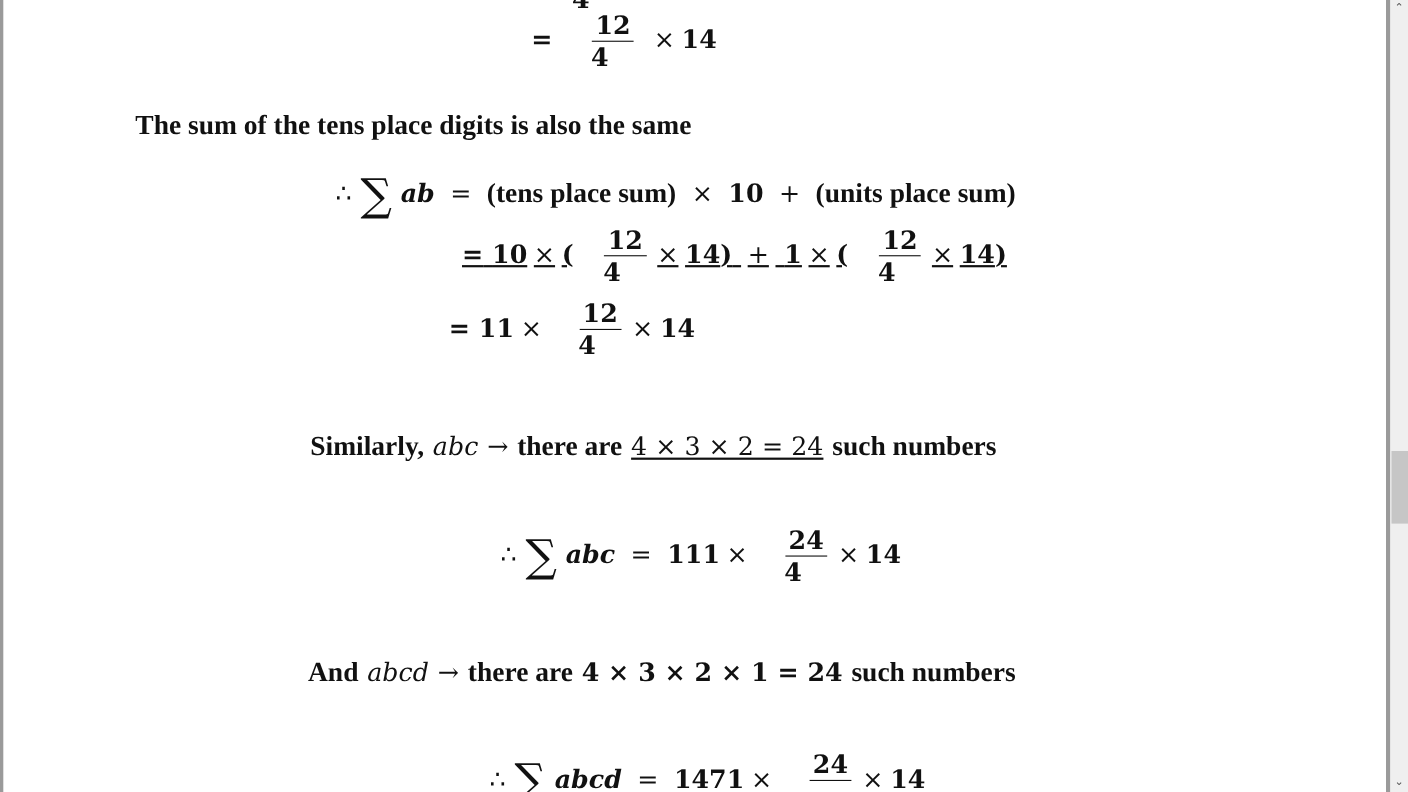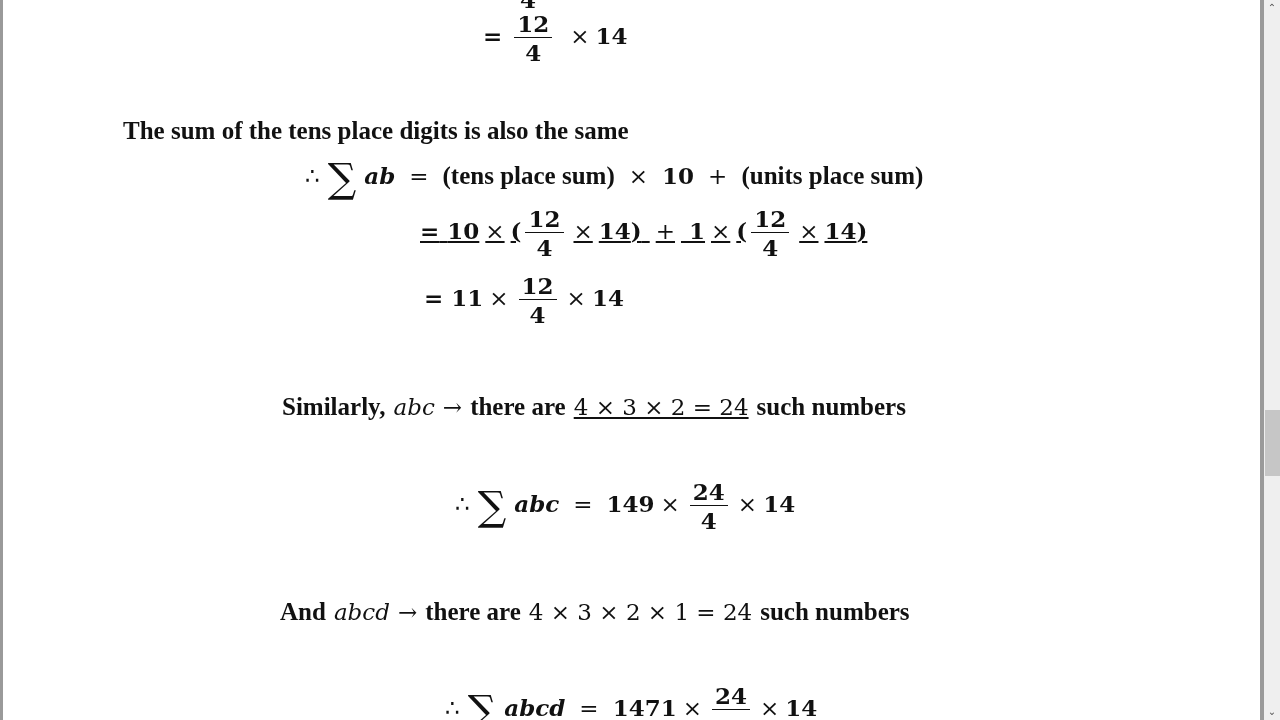--- a/index.html
+++ b/index.html
@@ -18,88 +18,88 @@
     text-align: center; line-height: 16px;
   }
   .scroll-up { top: 0; }
   .scroll-down { bottom: 0; }
   .scroll-thumb { position: absolute; left: 1px; top: 410px; width: 15px; height: 66px; background: #c6c6c6; }
 
   .m { position: absolute; white-space: nowrap; font-weight: bold; font-size: 23px; }
   .txt { font-family: "Liberation Serif", serif; font-weight: bold; font-size: 25px; }
   .it { font-style: italic; }
   .frac { display: inline-block; vertical-align: middle; text-align: center; margin: 0 4px; line-height: 1; }
-  .frac .num { display: block; padding: 0 3px 2px; border-bottom: 1.5px solid #111; }
+  .frac .num { display: block; padding: 0 3px 2px; border-bottom: 1.5px solid #111; margin-left: 24px; }
   .frac .den { display: block; padding: 3px 3px 0; }
   .sum { font-size: 40px; font-weight: normal; vertical-align: middle; line-height: 1; }
   .op { margin: 0 6px; font-weight: normal; }
 </style>
 </head>
 <body>
 
 <div class="left-edge"></div>
 
 <div class="m" style="left:520px; top:-14px; font-size:23px;">
   <span>4</span>
 </div>
 <div class="m" style="left:483px; top:12px;">
   <span>=</span>
   <span class="frac"><span class="num">12</span><span class="den">4</span></span>
   <span class="op">×</span><span>14</span>
 </div>
 
-<div class="m txt" style="left:123px; top:117px;">The sum of the tens place digits is also the same</div>
+<div class="m txt" style="left:123px; top:101px;">The sum of the tens place digits is also the same</div>
 
 <div class="m" style="left:305px; top:158px;text-align:right;">
   <span style="font-weight:normal;">∴</span>
   <span class="sum">∑</span>
   <span class="it">ab</span>
   <span class="op">=</span>
   <span class="txt">(tens place sum)</span>
   <span class="op">×</span>
   <span>10</span>
   <span class="op">+</span>
   <span class="txt">(units place sum)</span>
 </div>
 
 <div class="m" style="left:420px; top:207px;text-decoration:underline;">
   <span>=</span>
   <span>10</span><span class="op">×</span><span>(</span><span class="frac"><span class="num">12</span><span class="den">4</span></span><span class="op">×</span><span>14</span><span>)</span>
   <span class="op">+</span>
   <span>1</span><span class="op">×</span><span>(</span><span class="frac"><span class="num">12</span><span class="den">4</span></span><span class="op">×</span><span>14</span><span>)</span>
 </div>
 
-<div class="m" style="left:424px; top:274px;">
+<div class="m" style="left:408px; top:274px;">
   <span>=</span>
   <span>11</span><span class="op">×</span><span class="frac"><span class="num">12</span><span class="den">4</span></span><span class="op">×</span><span>14</span>
 </div>
 
 <div class="m" style="left:282px; top:393px;">
   <span class="txt">Similarly,</span>
   <span class="it" style="font-weight:normal;">abc</span>
   <span style="font-weight:normal;">→</span>
   <span class="txt">there are</span>
   <span style="font-weight:normal;text-decoration:underline;">4 × 3 × 2 = 24</span>
   <span class="txt">such numbers</span>
 </div>
 
 <div class="m" style="left:455px; top:480px;">
   <span style="font-weight:normal;">∴</span>
   <span class="sum">∑</span>
   <span class="it">abc</span>
   <span class="op">=</span>
-  <span>149</span><span class="op">×</span><span class="frac"><span class="num">24</span><span class="den">4</span></span><span class="op">×</span><span>14</span>
+  <span>111</span><span class="op">×</span><span class="frac"><span class="num">24</span><span class="den">4</span></span><span class="op">×</span><span>14</span>
 </div>
 
 <div class="m" style="left:280px; top:598px;">
   <span class="txt">And</span>
   <span class="it" style="font-weight:normal;">abcd</span>
   <span style="font-weight:normal;">→</span>
   <span class="txt">there are</span>
-  <span style="font-weight:normal;">4 × 3 × 2 × 1 = 24</span>
+  <span style="font-weight:bold;">4 × 3 × 2 × 1 = 24</span>
   <span class="txt">such numbers</span>
 </div>
 
 <div class="m" style="left:445px; top:684px;">
   <span style="font-weight:normal;">∴</span>
   <span class="sum">∑</span>
   <span class="it">abcd</span>
   <span class="op">=</span>
   <span>1471</span><span class="op">×</span><span class="frac"><span class="num">24</span><span class="den">&nbsp;</span></span><span class="op">×</span><span>14</span>
 </div>

